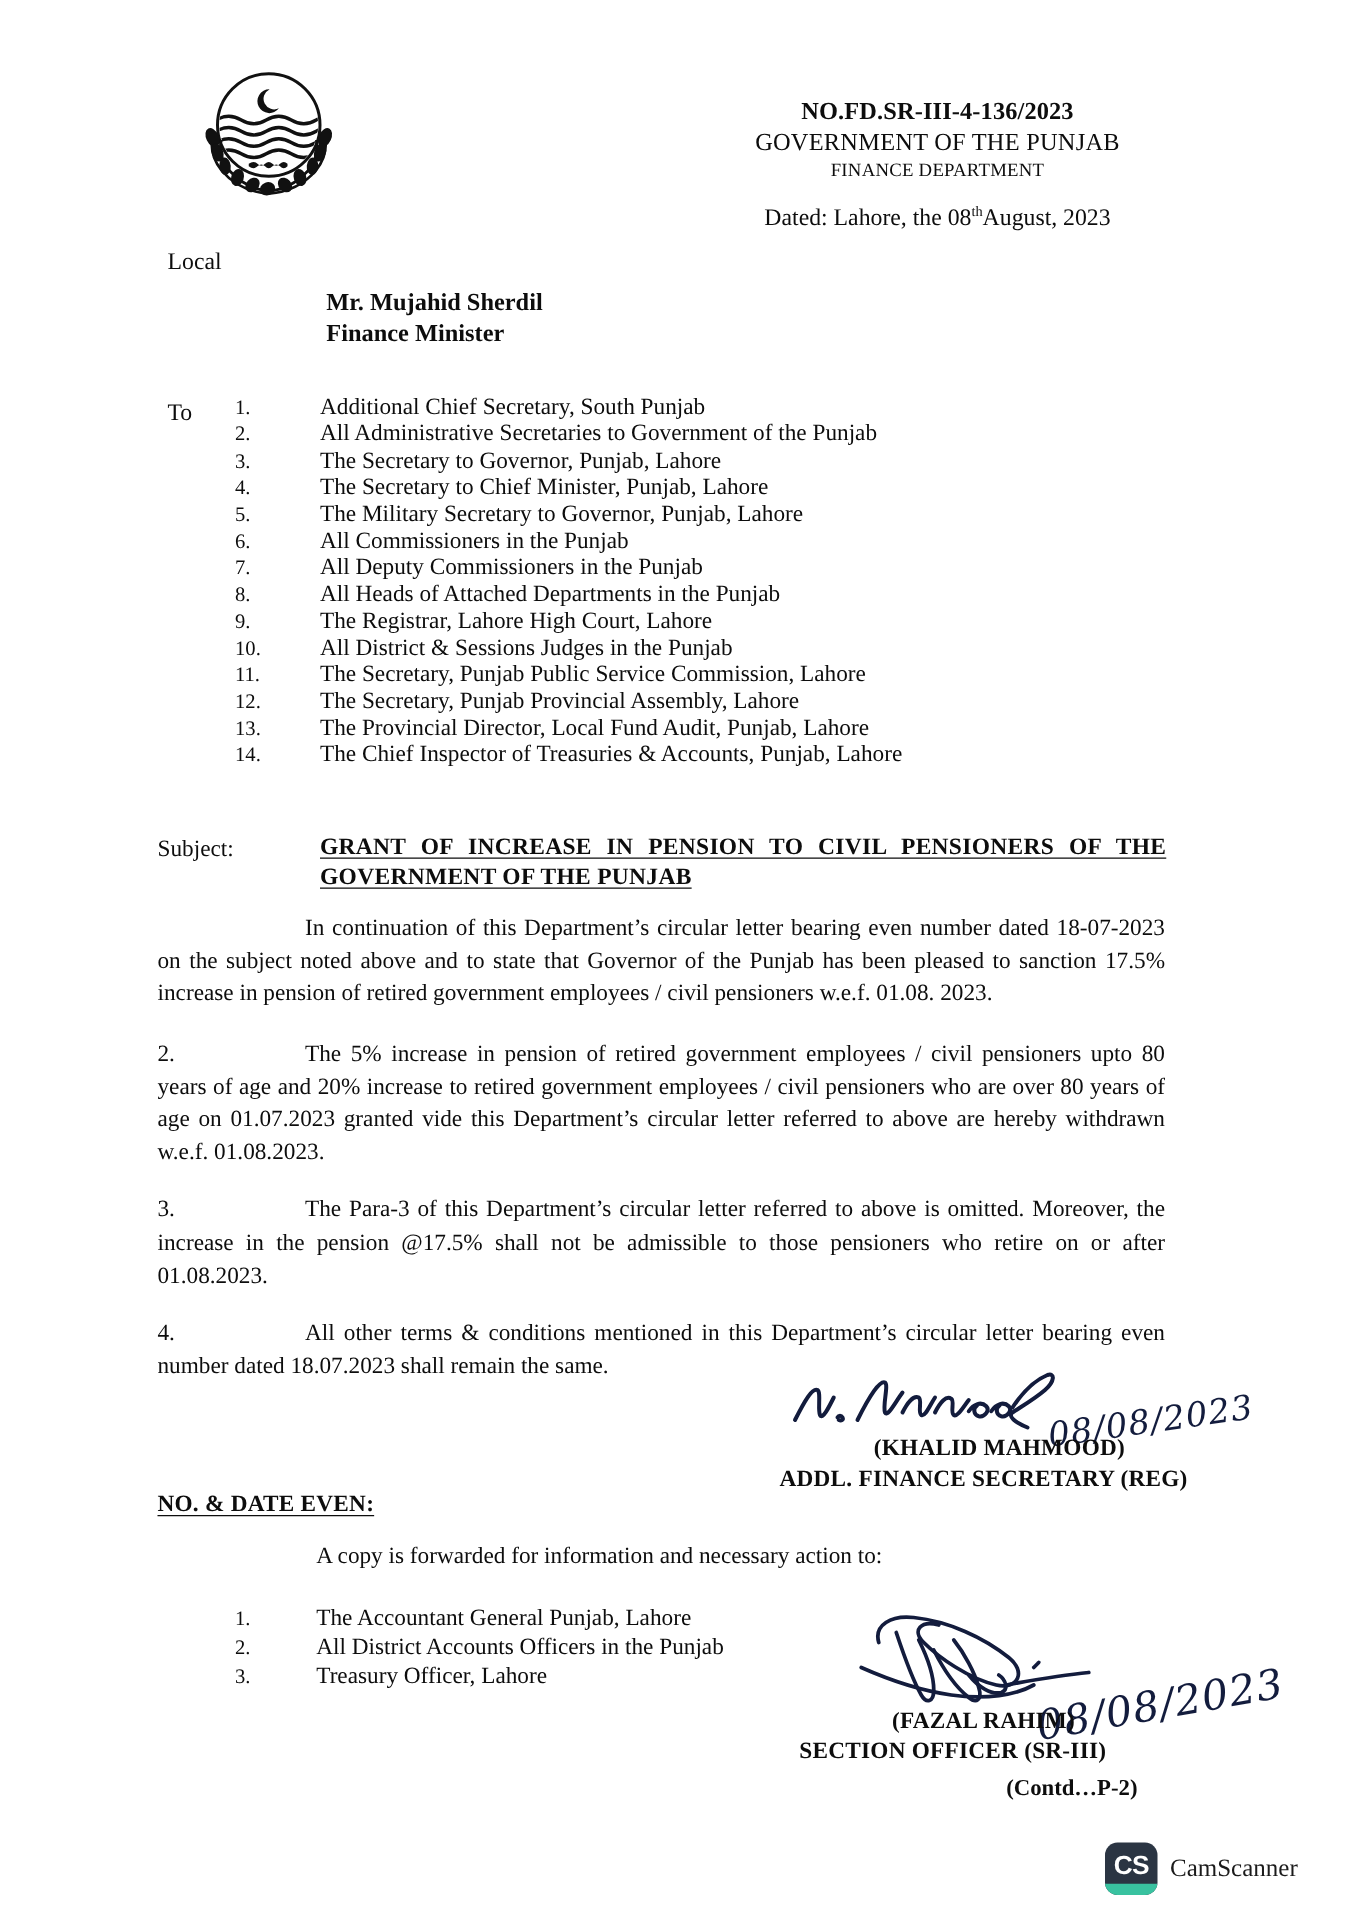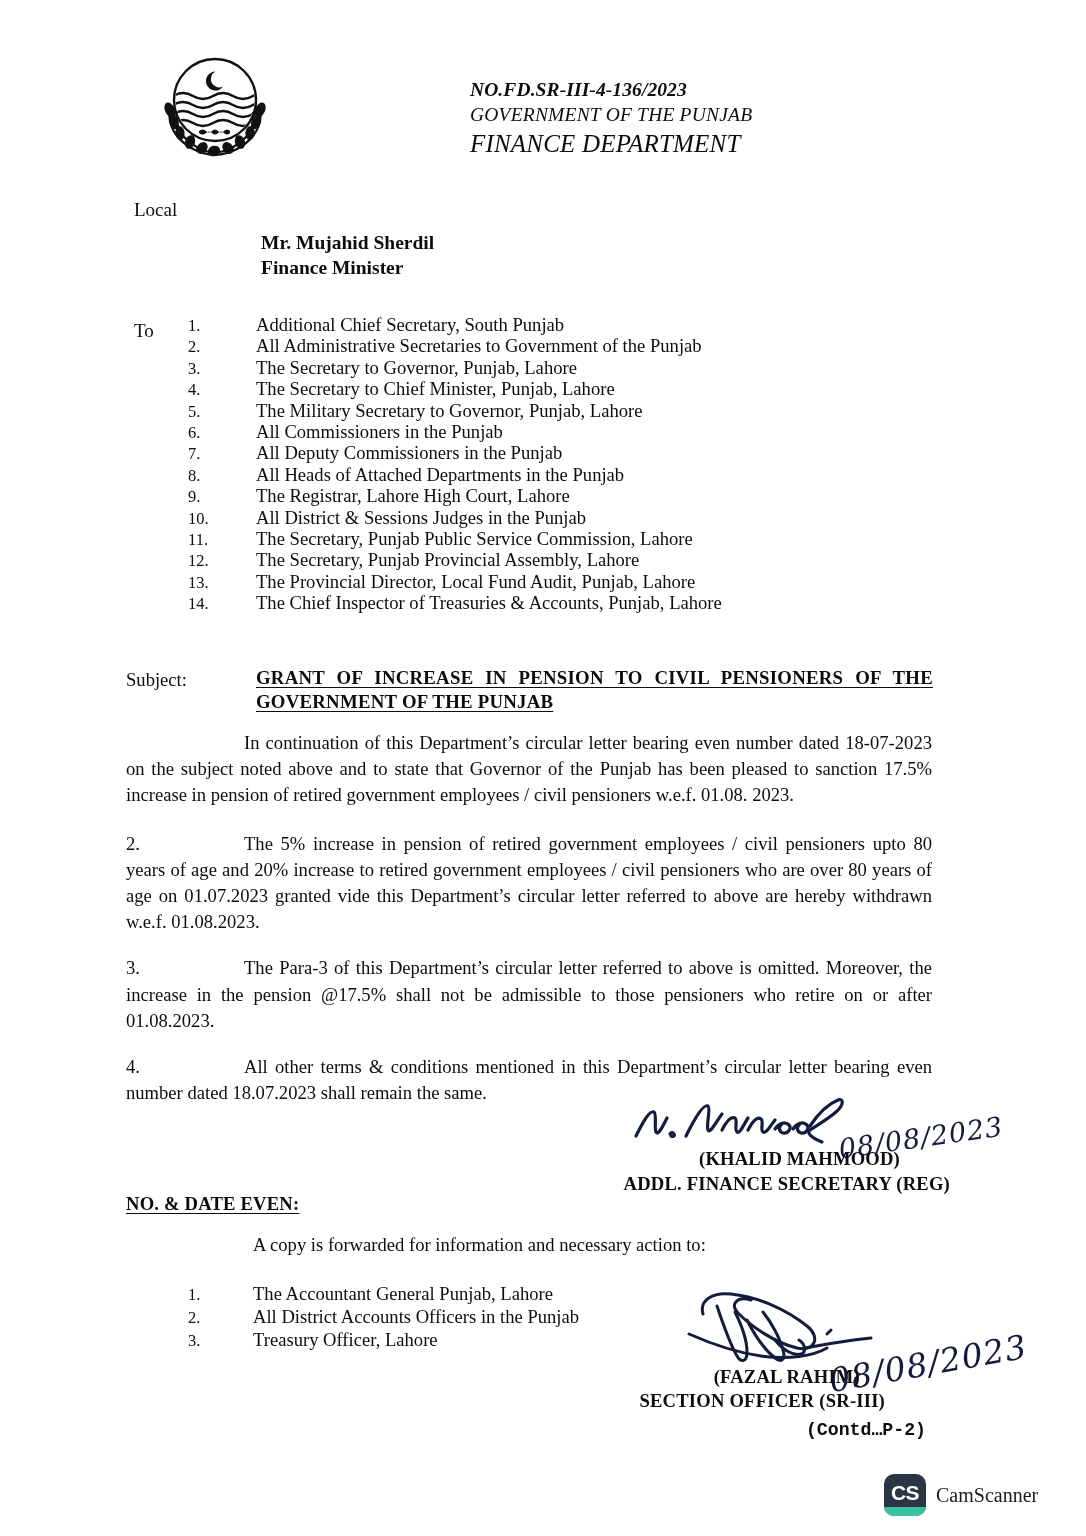--- a/index.html
+++ b/index.html
@@ -26,35 +26,35 @@
     left: 155px;
     top: 52px;
     width: 120px;
     height: 112px;
   }
   .header-block {
     position: absolute;
     left: 470px;
     top: 78px;
     width: 560px;
-    font-style: italic;
+    text-align: center;
   }
   .hdr-ref {
     font-weight: bold;
     font-size: 19.5px;
     letter-spacing: 0.1px;
     line-height: 1.28;
   }
   .hdr-gov {
     font-size: 19.5px;
     line-height: 1.28;
     letter-spacing: 0.2px;
   }
   .hdr-dept {
-    font-size: 25px;
+    font-size: 15px;
     line-height: 1.28;
     letter-spacing: 0.2px;
   }
   .hdr-date {
     font-size: 19px;
     margin-top: 16px;
     line-height: 1.25;
   }
   .hdr-date sup {
     font-size: 11.5px;
@@ -275,27 +275,26 @@
     left: 0;
     top: 98px;
     width: 285px;
     text-align: right;
     font-weight: bold;
     font-size: 18.6px;
     letter-spacing: 0.2px;
   }
   .contd {
     position: absolute;
-    left: 16px;
+    left: 0;
     top: 128px;
     width: 310px;
     text-align: right;
     font-weight: bold;
     font-size: 18.2px;
-    font-family: Liberation Mono, monospace;
   }
 
   
   .camscanner {
     position: absolute;
     left: 884px;
     top: 1474px;
     display: flex;
     align-items: center;
   }
@@ -382,20 +381,21 @@
         <ellipse cx="85" cy="90" rx="5" ry="7" transform="rotate(-18 85 90)"></ellipse>
         <ellipse cx="73" cy="96" rx="5" ry="6.5" transform="rotate(-42 73 96)"></ellipse>
       </g>
     </svg>
   </div>
 
   <div class="header-block">
     <div class="hdr-ref">NO.FD.SR-III-4-136/2023</div>
     <div class="hdr-gov">GOVERNMENT OF THE PUNJAB</div>
     <div class="hdr-dept">FINANCE DEPARTMENT</div>
+    <div class="hdr-date"><span>Dated: Lahore, the 08</span><sup>th</sup><span>August, 2023</span></div>
   </div>
 
   <div class="lbl-from">Local</div>
   <div class="from-party">
     <div>Mr. Mujahid Sherdil</div>
     <div>Finance Minister</div>
   </div>
 
   <div class="lbl-to">To</div>
   <div class="to-list">

